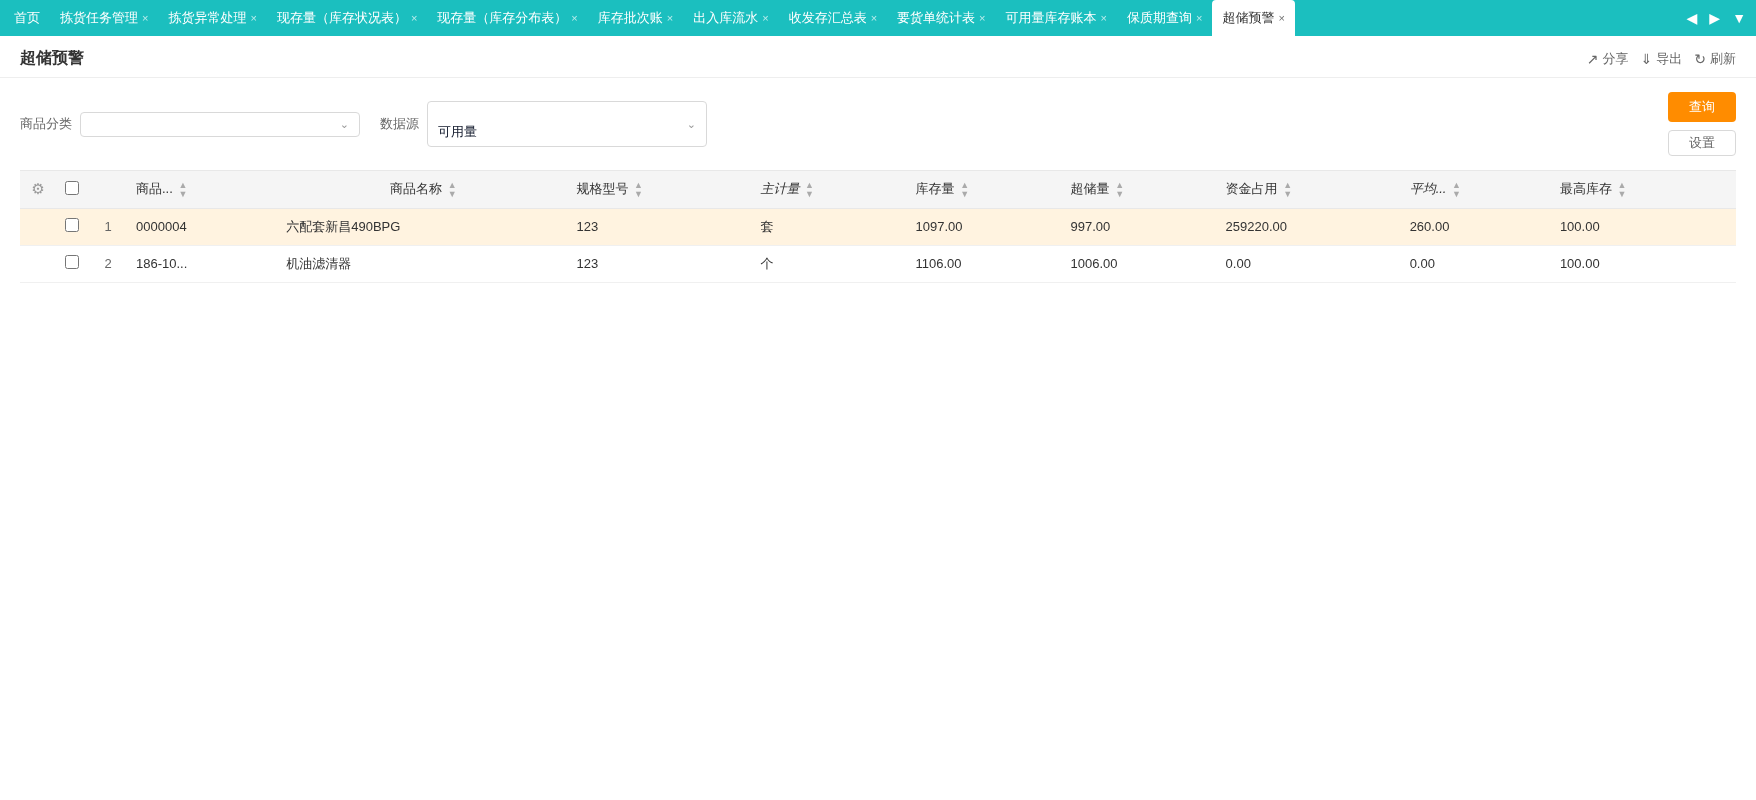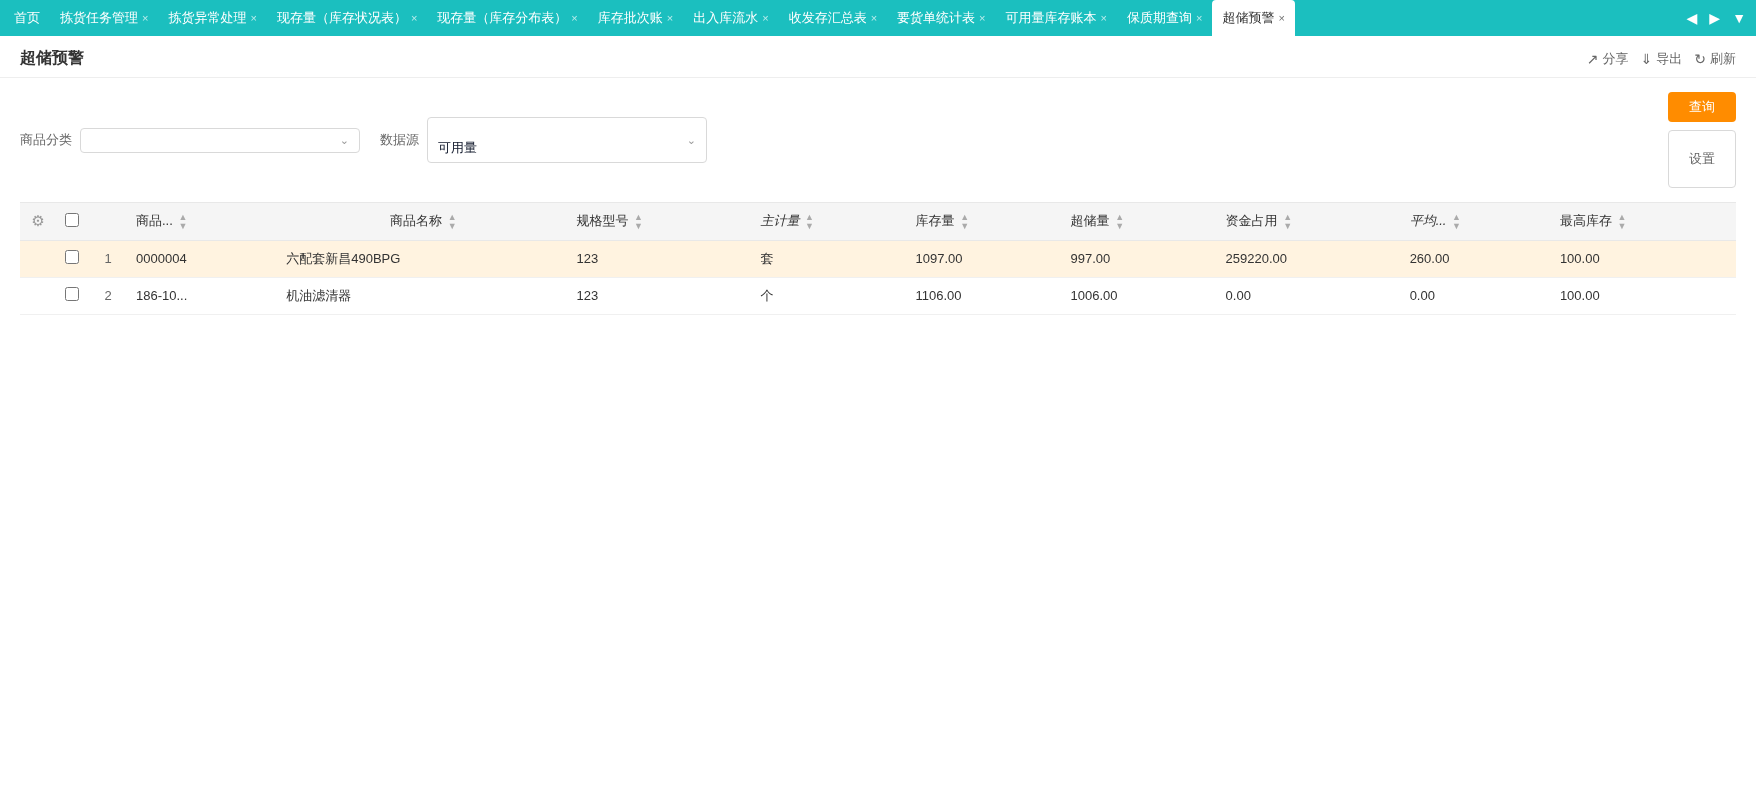--- a/index.html
+++ b/index.html
@@ -130,21 +130,21 @@
       border-radius: 4px;
       padding: 6px 20px;
       cursor: pointer;
       font-size: 13px;
     }
     .btn-settings {
       background: #fff;
       color: #666;
       border: 1px solid #d9d9d9;
       border-radius: 4px;
-      padding: 19px 20px;
+      padding: 3px 20px;
       cursor: pointer;
       font-size: 13px;
     }
 
     
     .table-container {
       padding: 0 20px;
     }
     table {
       width: 100%;

